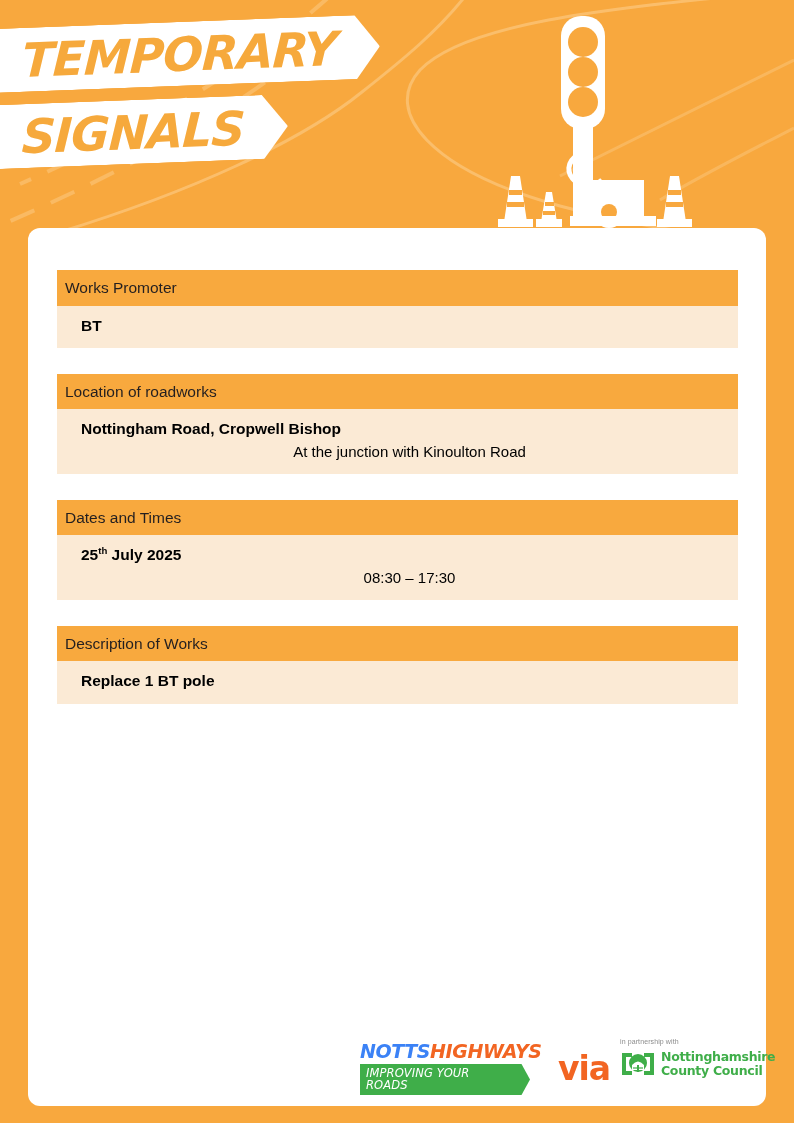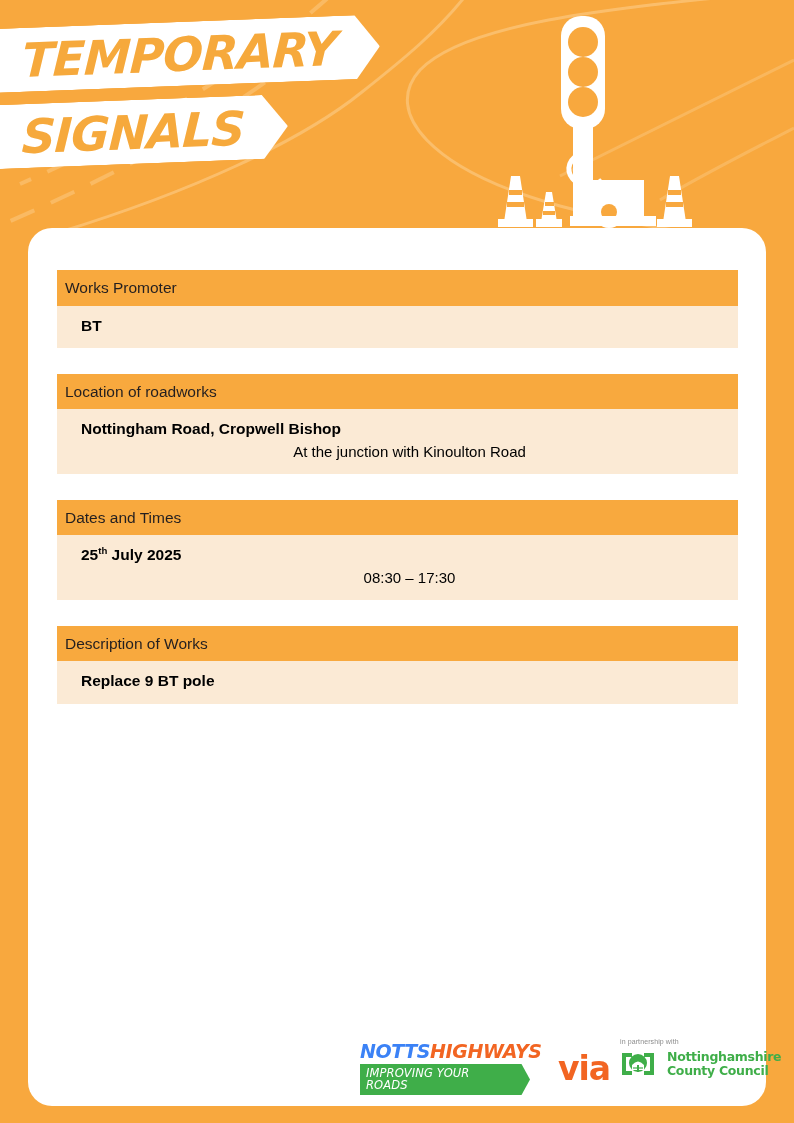--- a/index.html
+++ b/index.html
@@ -74,21 +74,21 @@
   .banner-2 .banner-text { font-size: 47px; }
 
   
   .card {
     position: absolute;
     left: 28px;
     top: 228px;
     width: 738px;
     height: 878px;
     background: #ffffff;
-    border-radius: 24px;
+    border-radius: 12px;
   }
 
   .rows {
     position: absolute;
     left: 29px;
     top: 42px;
     width: 681px;
   }
 
   .field {
@@ -188,21 +188,21 @@
   .ncc-partner {
     font-size: 7px;
     color: #8c8c8c;
     line-height: 1;
     margin-bottom: 4px;
     letter-spacing: 0.1px;
   }
   .ncc-row {
     display: flex;
     align-items: center;
-    gap: 11px;
+    gap: 5px;
   }
   .ncc-mark { flex: 0 0 auto; }
   .ncc-name {
     font-family: "DejaVu Sans", sans-serif;
     font-weight: bold;
     font-size: 12.5px;
     line-height: 1.12;
     color: #3FAE49;
     letter-spacing: -0.3px;
   }
@@ -299,21 +299,21 @@
         <div class="field-value">
           <div class="line-strong"><span>25</span><sup>th</sup><span> July 2025</span></div>
           <div class="line-plain">08:30 – 17:30</div>
         </div>
       </div>
 
 
       <div class="field">
         <div class="field-header">Description of Works</div>
         <div class="field-value">
-          <div class="line-strong">Replace 9 BT pole</div>
+          <div class="line-strong">Replace 1 BT pole</div>
         </div>
       </div>
 
     </div>
 
     <div class="footer" style="left:0; top:802px;">
 
       <div class="nottshighways">
         <div class="nh-top"><span class="nh-notts">NOTTS</span><span class="nh-highways">HIGHWAYS</span></div>
         <div class="nh-band">IMPROVING YOUR ROADS</div>

